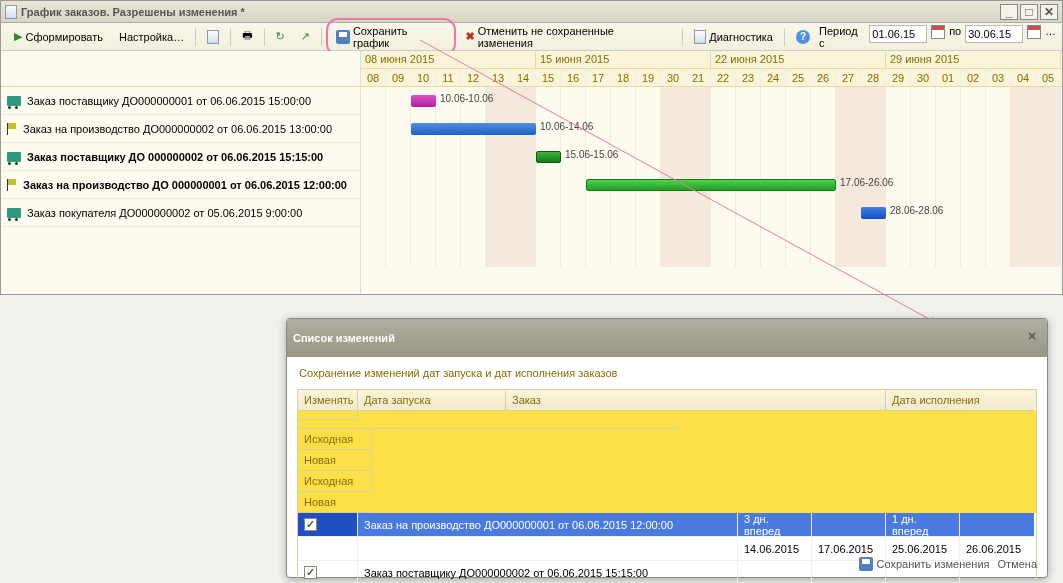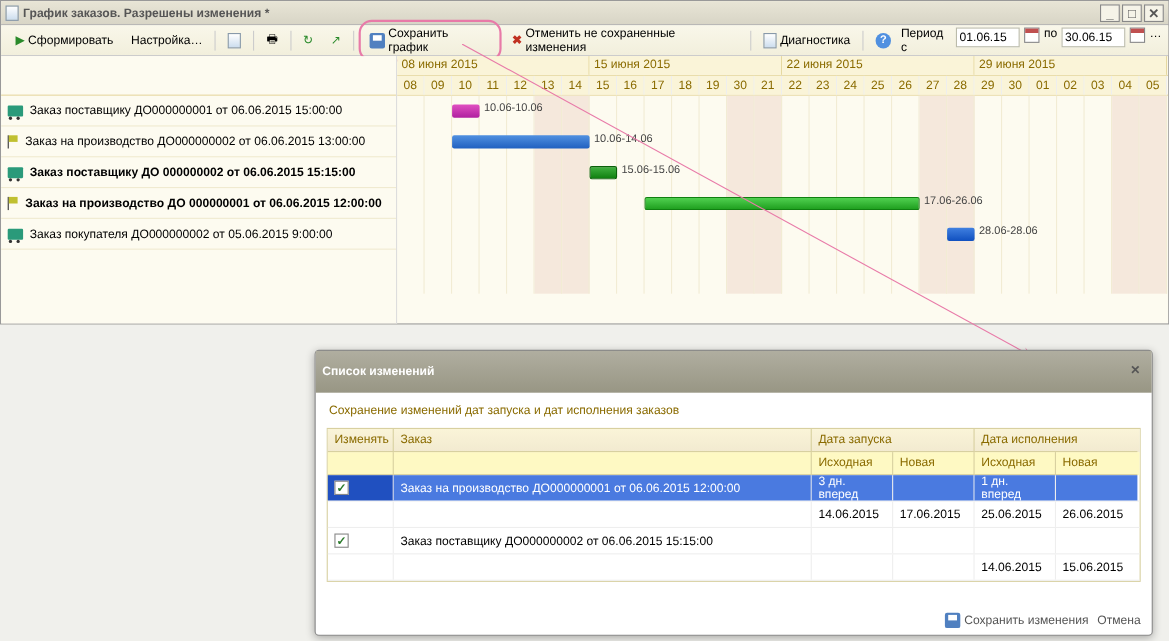--- a/index.html
+++ b/index.html
@@ -48,21 +48,21 @@
 .callout-line { position: absolute; top: 40px; left: 420px; width: 520px; height: 290px; pointer-events: none; }
 
 
 .popup { position: absolute; top: 318px; left: 286px; width: 762px; height: 260px; background: #fff; border: 1px solid #888; border-radius: 4px; box-shadow: 0 2px 8px rgba(0,0,0,0.3); }
 .popup-title { height: 38px; background: linear-gradient(#b0aea0, #989684); display: flex; align-items: center; padding: 0 6px; color: #fff; font-weight: bold; }
 .popup-close { margin-left: auto; width: 18px; height: 16px; text-align: center; cursor: pointer; color: #555; }
 .popup-subtitle { padding: 10px 12px 6px; color: #8a6b00; }
 .popup-table { margin: 4px 10px; border: 1px solid #d8d0a0; }
 .pt-header { display: flex; background: linear-gradient(#faf4d8,#f2ead0); }
 .pt-h { border-right: 1px solid #d8d0a0; border-bottom: 1px solid #d8d0a0; padding: 4px 6px; color: #8a6b00; }
-.pt-sub { display: flex; background: #fef9c3; }
+.pt-sub { display: flex; background: #fde047; flex-direction: column; }
 .pt-body-row { display: flex; border-bottom: 1px solid #eee; height: 24px; align-items: stretch; }
 .pt-cell { border-right: 1px solid #eee; padding: 4px 6px; display: flex; align-items: center; }
 .pt-body-row.sel .pt-cell { background: #4a7ae0; color: #fff; }
 .pt-body-row.sel .pt-cell.chk { background: #2050c0; }
 .popup-footer { position: absolute; bottom: 6px; right: 10px; display: flex; gap: 8px; align-items: center; }
 .btn-link { color: #555; cursor: pointer; display: flex; align-items: center; gap: 4px; }
 
 
 .ico-play { color: #2a8a2a; } 
 .ico-x { color: #c03020; font-weight: bold; }
@@ -274,22 +274,22 @@
 
 <div class="popup">
   <div class="popup-title">
     <span>Список изменений</span>
     <div class="popup-close">✕</div>
   </div>
   <div class="popup-subtitle">Сохранение изменений дат запуска и дат исполнения заказов</div>
   <div class="popup-table">
     <div class="pt-header">
       <div class="pt-h" style="width:60px">Изменять</div>
+      <div class="pt-h" style="width:148px">Дата запуска</div>
       <div class="pt-h" style="width:380px">Заказ</div>
-      <div class="pt-h" style="width:148px">Дата запуска</div>
       <div class="pt-h" style="width:148px;border-right:none">Дата исполнения</div>
     </div>
     <div class="pt-sub">
       <div class="pt-h" style="width:60px"></div>
       <div class="pt-h" style="width:380px"></div>
       <div class="pt-h" style="width:74px">Исходная</div>
       <div class="pt-h" style="width:74px">Новая</div>
       <div class="pt-h" style="width:74px">Исходная</div>
       <div class="pt-h" style="width:74px;border-right:none">Новая</div>
     </div>

